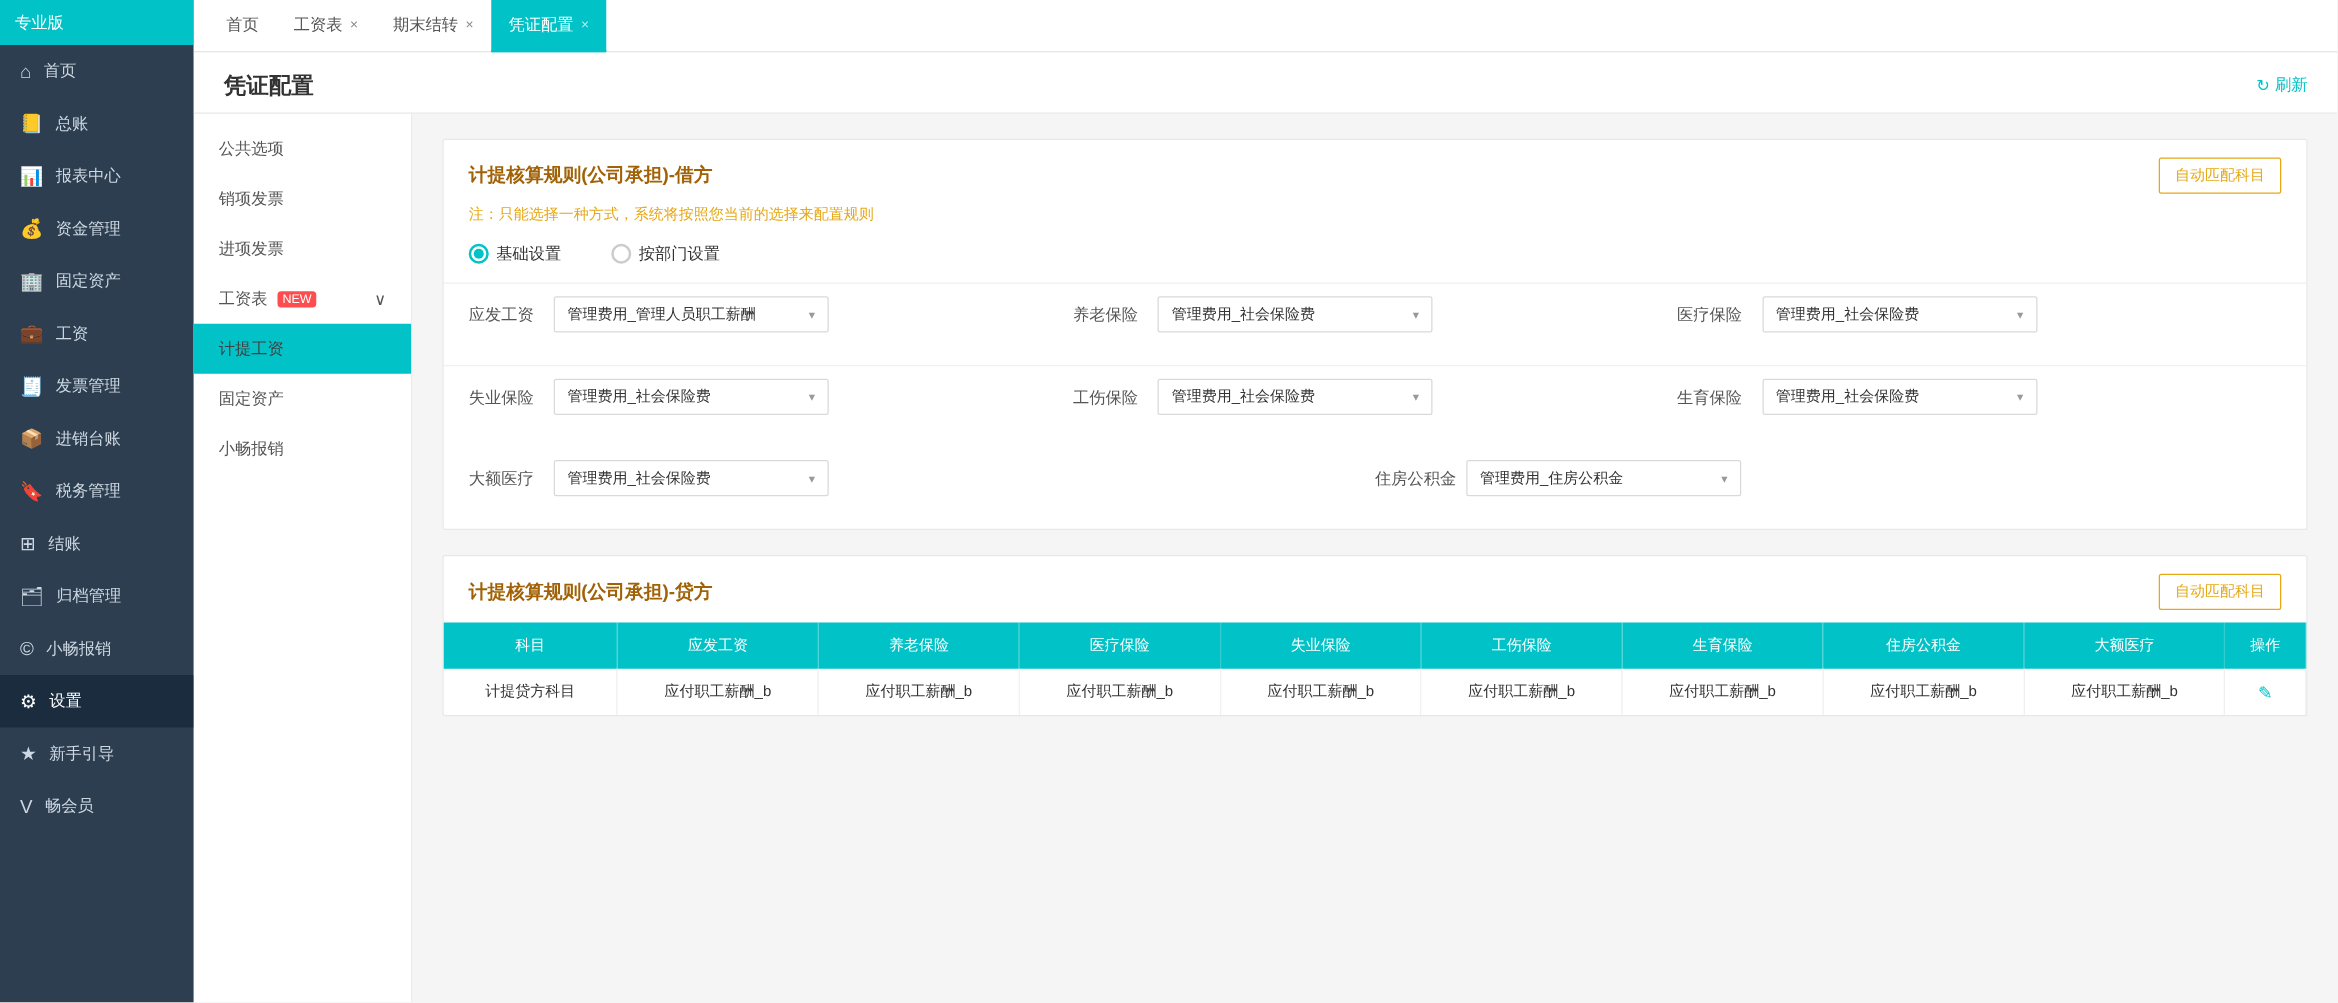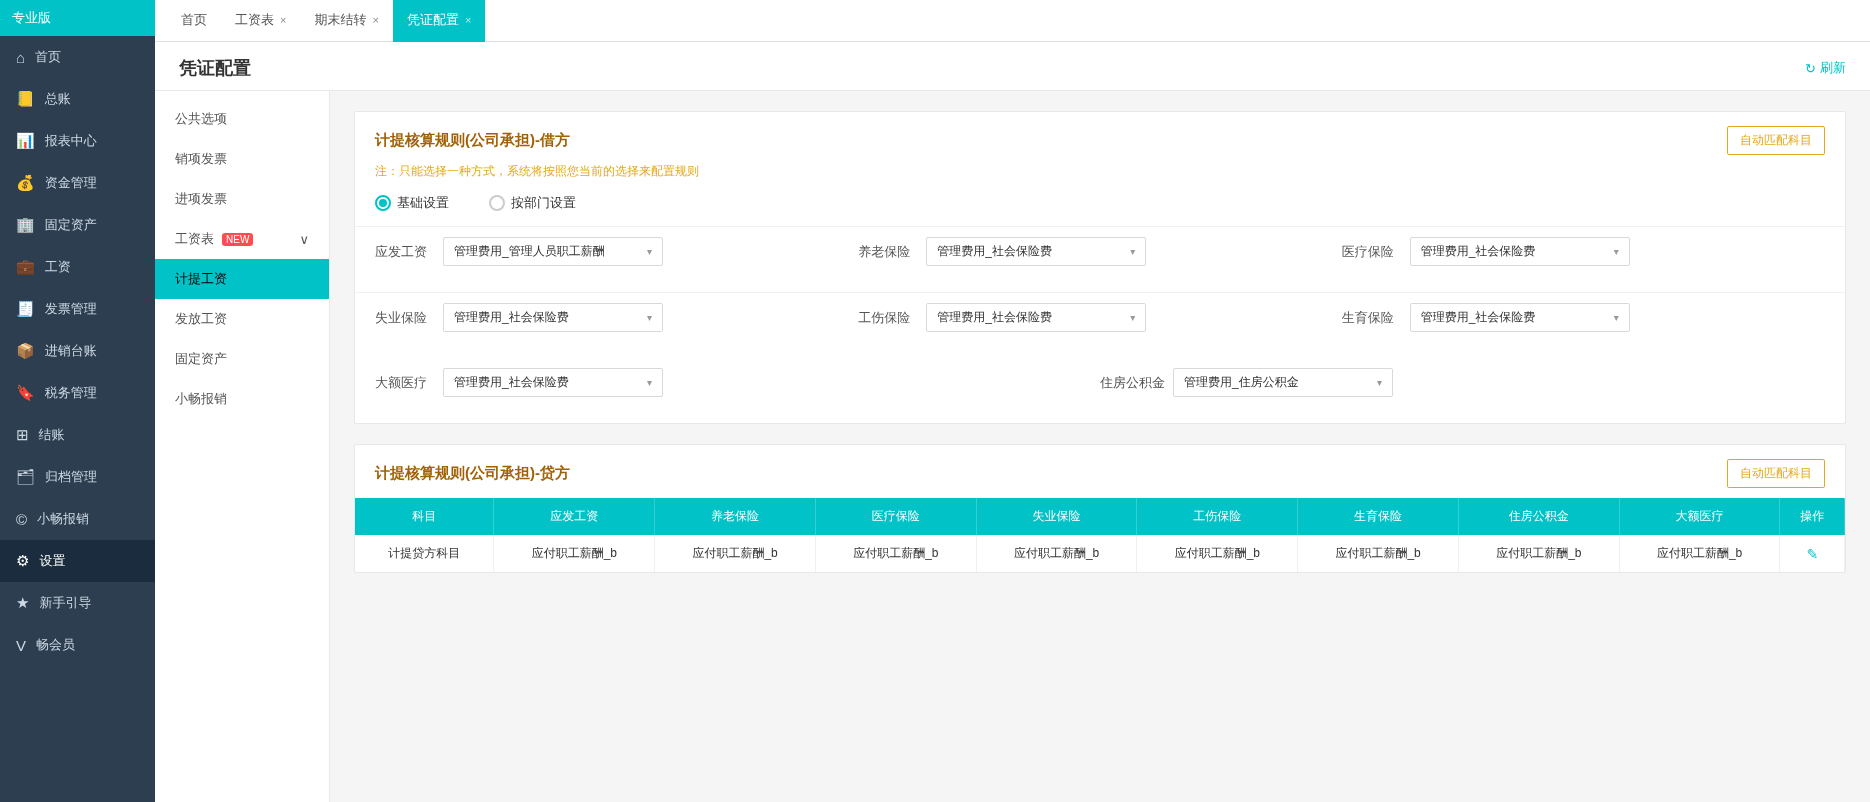--- a/index.html
+++ b/index.html
@@ -123,21 +123,21 @@
       padding: 11px 20px;
       cursor: pointer;
       color: #555;
       font-size: 13px;
       display: flex;
       align-items: center;
       justify-content: space-between;
     }
     .left-menu-item.active {
       background: #00c2c7;
-      color: #000000;
+      color: #404040;
     }
     .new-badge {
       background: #ff4d4f;
       color: white;
       font-size: 10px;
       padding: 1px 4px;
       border-radius: 3px;
       margin-left: 4px;
     }
 
@@ -430,23 +430,20 @@
       </div>
       <div class="left-menu-item" style="justify-content: space-between;">
         <span style="display:flex;align-items:center;gap:4px;">
           <span>工资表</span>
           <span class="new-badge">NEW</span>
         </span>
         <span>∨</span>
       </div>
       <div class="left-menu-item active">
         <span>计提工资</span>
-      </div>
-      <div class="left-menu-item">
-        <span>发放工资</span>
       </div>
       <div class="left-menu-item">
         <span>固定资产</span>
       </div>
       <div class="left-menu-item">
         <span>小畅报销</span>
       </div>
     </div>
 
     <div class="right-content">

